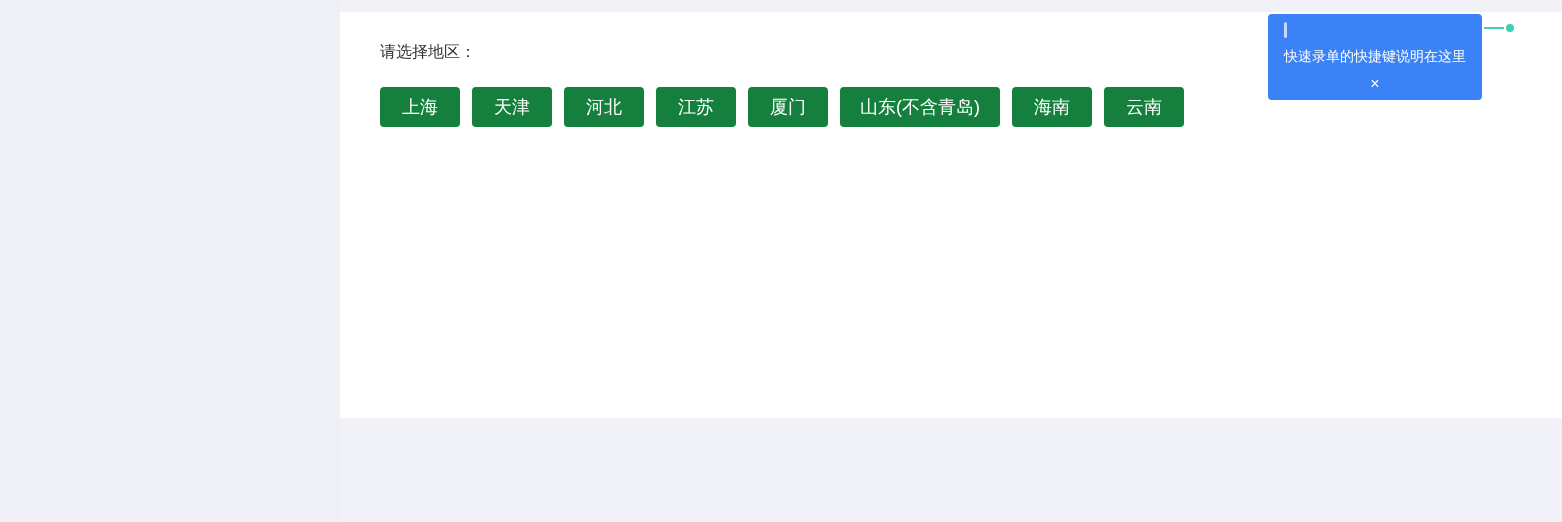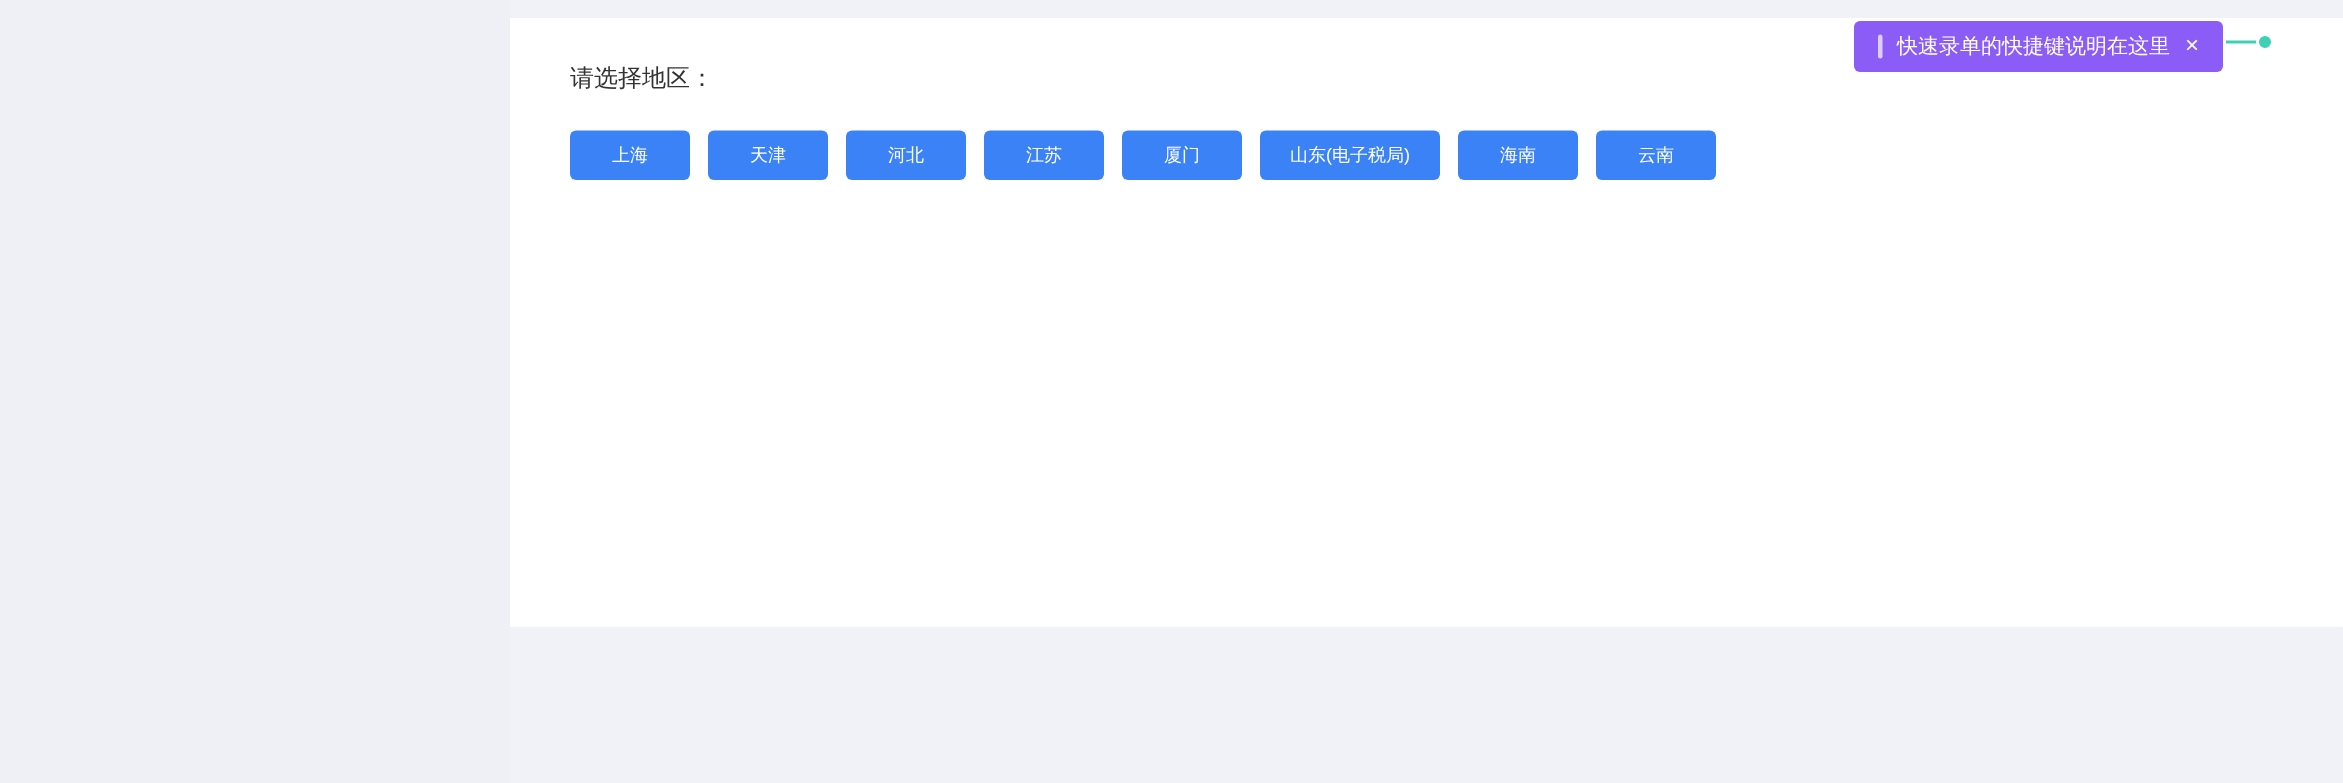--- a/index.html
+++ b/index.html
@@ -43,46 +43,46 @@
       margin-bottom: 24px;
     }
 
     .region-buttons {
       display: flex;
       flex-wrap: wrap;
       gap: 12px;
     }
 
     .region-btn {
-      background: #3b82f6;
+      background: #15803d;
       color: #fff;
       border: none;
       border-radius: 4px;
       padding: 8px 20px;
-      font-size: 12px;
+      font-size: 18px;
       cursor: pointer;
       min-width: 80px;
       text-align: center;
       white-space: nowrap;
     }
 
     
     .tooltip-banner {
       position: absolute;
       top: 14px;
       right: 80px;
-      background: #8b5cf6;
+      background: #3b82f6;
       color: #fff;
       font-size: 14px;
       padding: 8px 16px;
       border-radius: 4px;
       display: flex;
-      align-items: center;
       gap: 10px;
       white-space: nowrap;
+      flex-direction: column;
     }
 
     .tooltip-banner .bar-icon {
       width: 3px;
       height: 16px;
       background: rgba(255,255,255,0.7);
       display: inline-block;
       border-radius: 2px;
       flex-shrink: 0;
     }
@@ -123,21 +123,21 @@
 
 <div class="main-content">
   <div class="page-title">请选择地区：</div>
   <div class="region-buttons">
 
   <button class="region-btn">上海</button>
       <button class="region-btn">天津</button>
       <button class="region-btn">河北</button>
       <button class="region-btn">江苏</button>
       <button class="region-btn">厦门</button>
-      <button class="region-btn">山东(电子税局)</button>
+      <button class="region-btn">山东(不含青岛)</button>
       <button class="region-btn">海南</button>
       <button class="region-btn">云南</button>
     </div>
 </div>
 
 <div class="tooltip-banner">
   <span class="bar-icon"></span>
   <span>快速录单的快捷键说明在这里</span>
   <button class="close-btn">×</button>
 </div>

